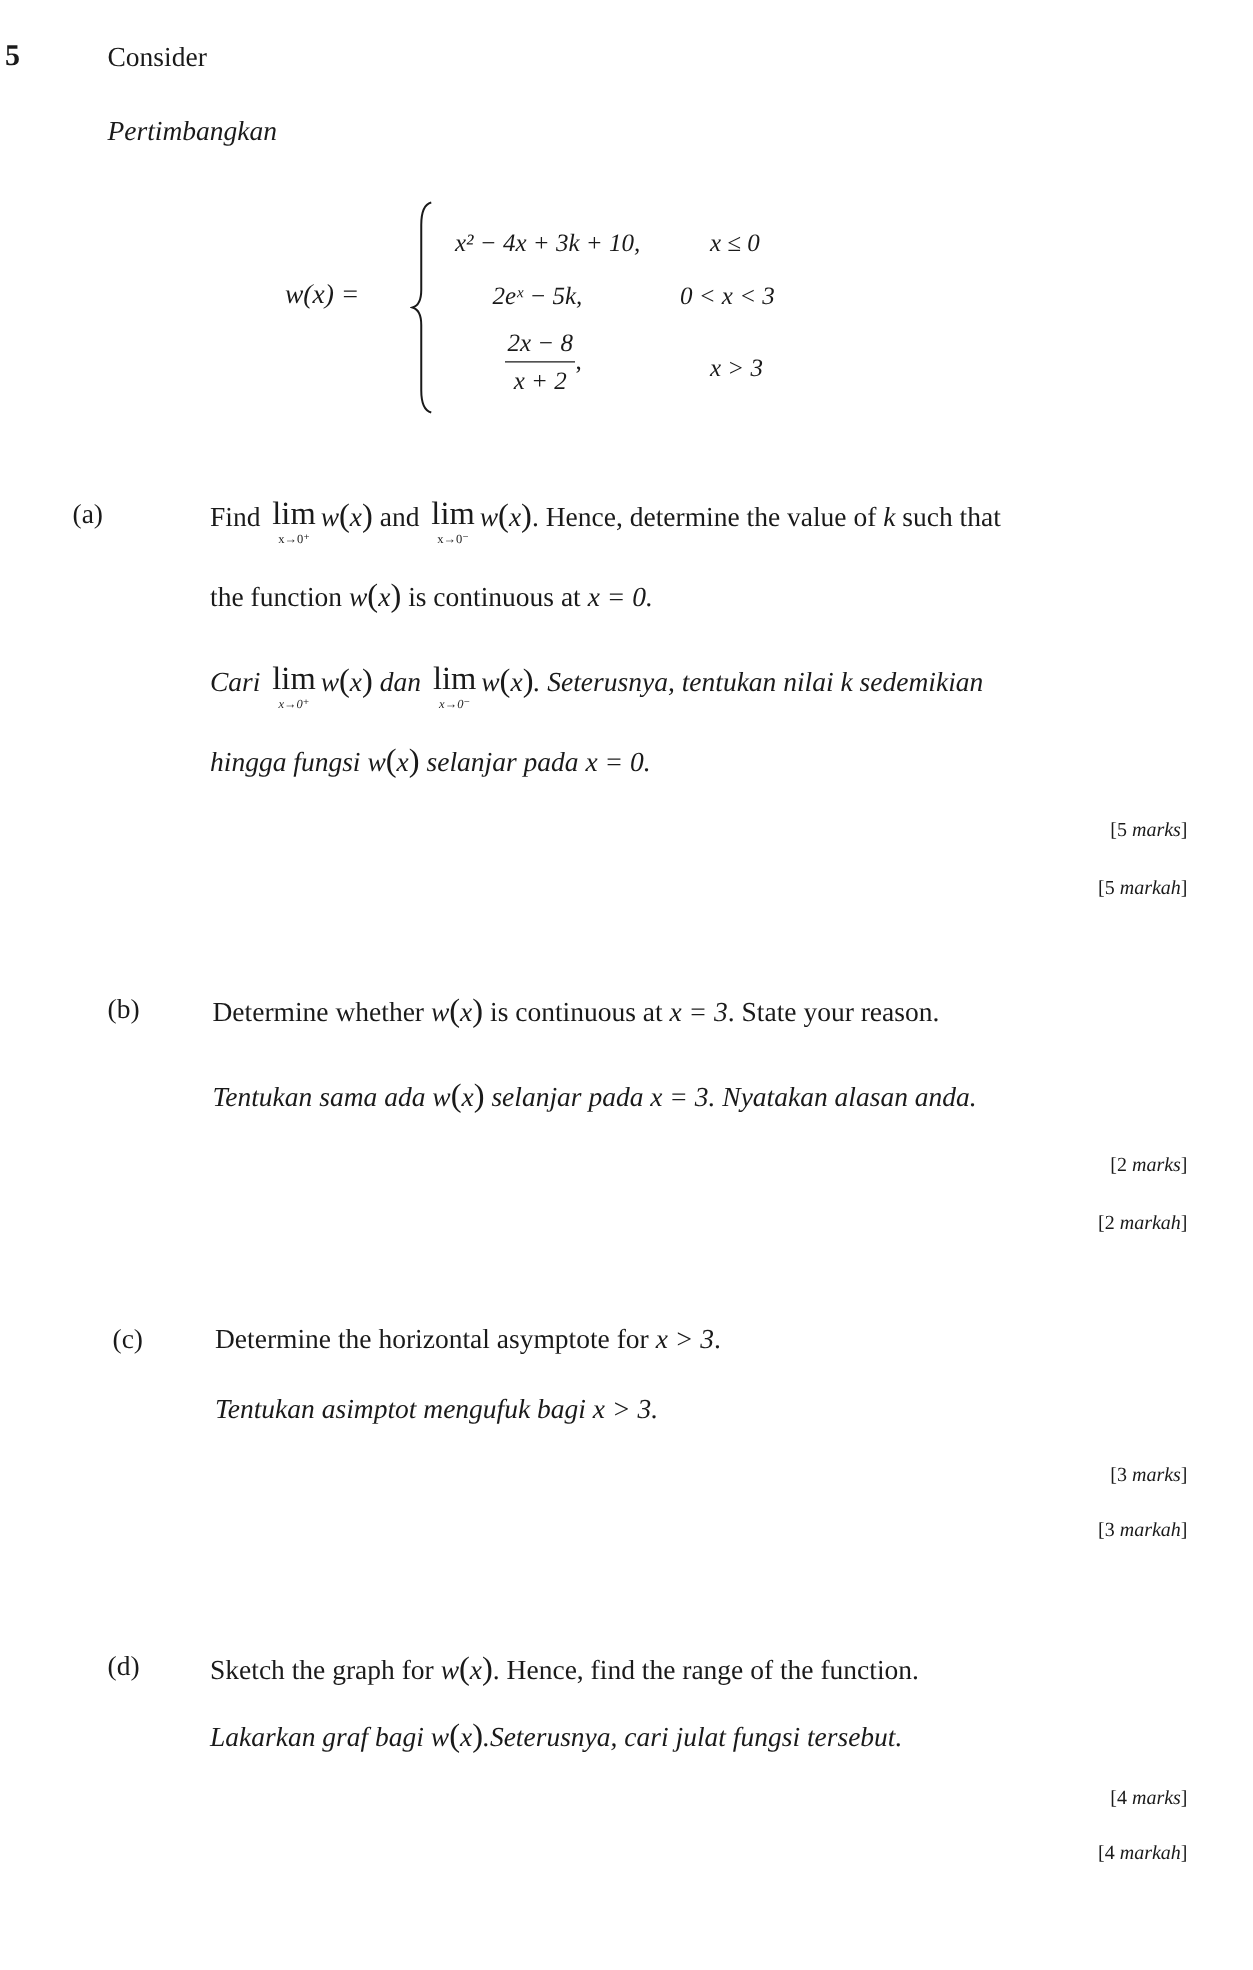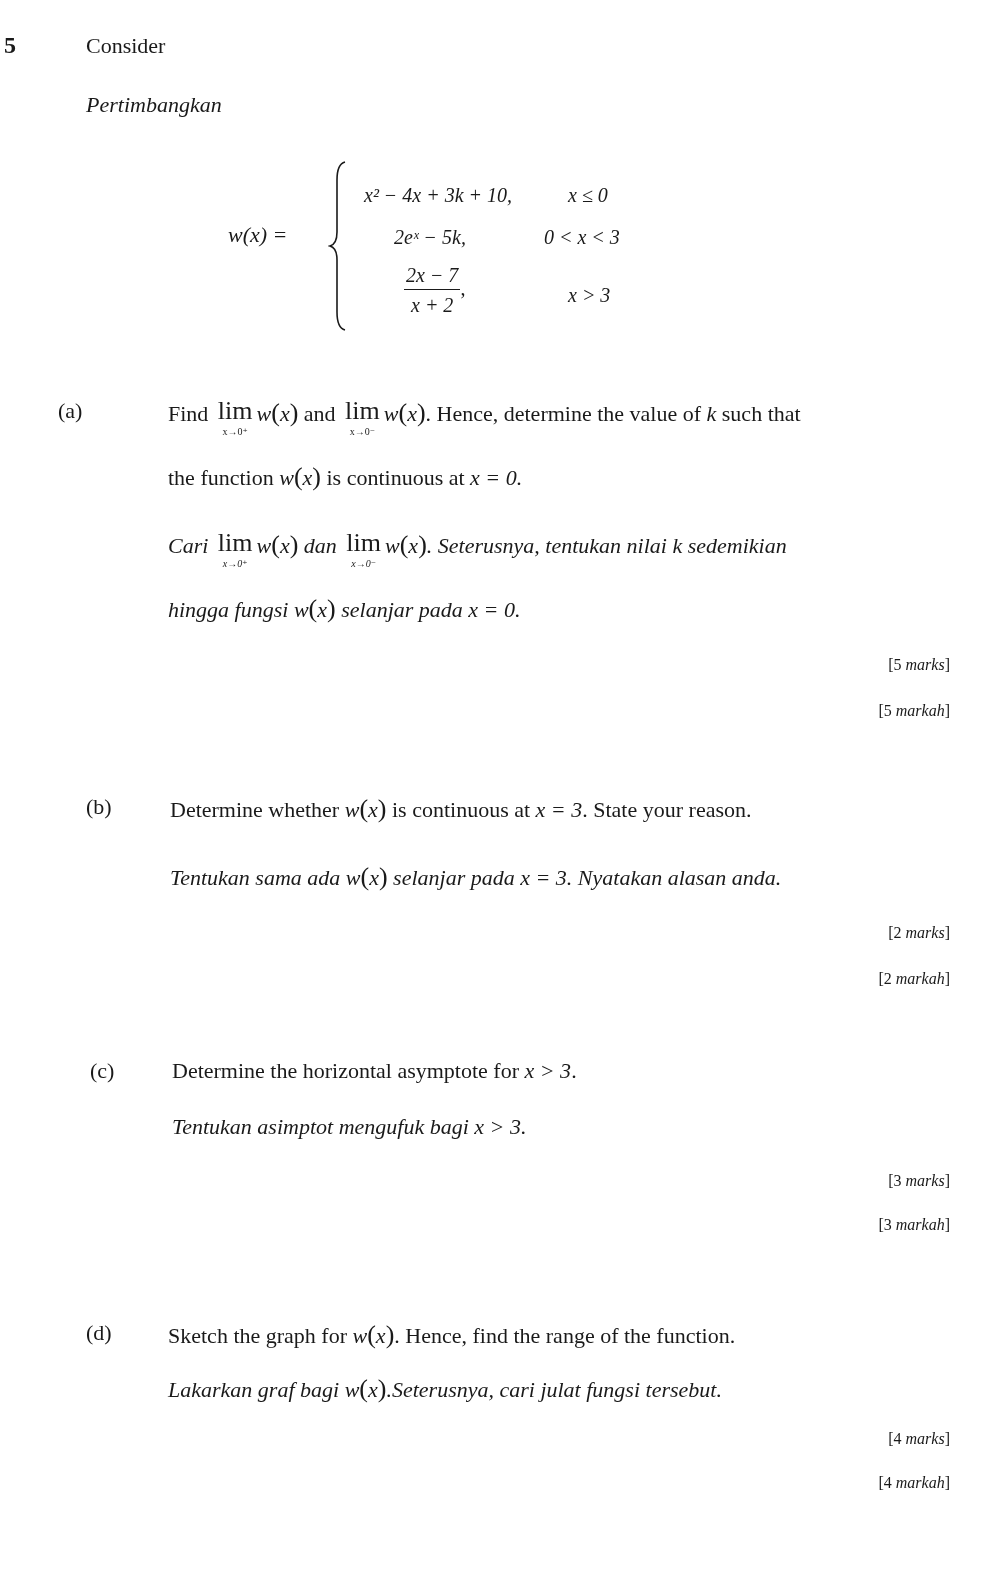--- a/index.html
+++ b/index.html
@@ -42,21 +42,21 @@
   <div class="lhs">w(x) =</div>
   <svg class="brace" viewBox="0 0 20 172">
     <path d="M17 2 Q9 4 9 20 L9 72 Q9 84 2 86 Q9 88 9 100 L9 152 Q9 168 17 170" fill="none" stroke="#1a1a1a" stroke-width="1.6"></path>
   </svg>
   <div class="row" style="left:112px; top:24px;margin-left:24px;">x² − 4x + 3k + 10,</div>
   <div class="row" style="left:340px; top:24px;">x ≤ 0</div>
   <div class="row" style="left:166px; top:66px;">2eˣ − 5k,</div>
   <div class="row" style="left:316px; top:66px;">0 &lt; x &lt; 3</div>
   <div class="row" style="left:176px; top:104px;">
     <span class="frac">
-      <span class="num">2x − 7</span>
+      <span class="num">2x − 8</span>
       <span class="den">x + 2</span>
     </span><span class="n">,</span>
   </div>
   <div class="row" style="left:340px; top:124px;">x &gt; 3</div>
 </div>
 
 <div class="abs text" style="left:58px; top:398px;">(a)</div>
 <div class="abs text" style="left:168px; top:398px;">
   <span>Find</span>
   <span class="lim"><span class="l">lim</span><span class="sub">x→0⁺</span></span><span class="math"><span>w</span><span class="paren">(</span><span>x</span><span class="paren">)</span></span>

